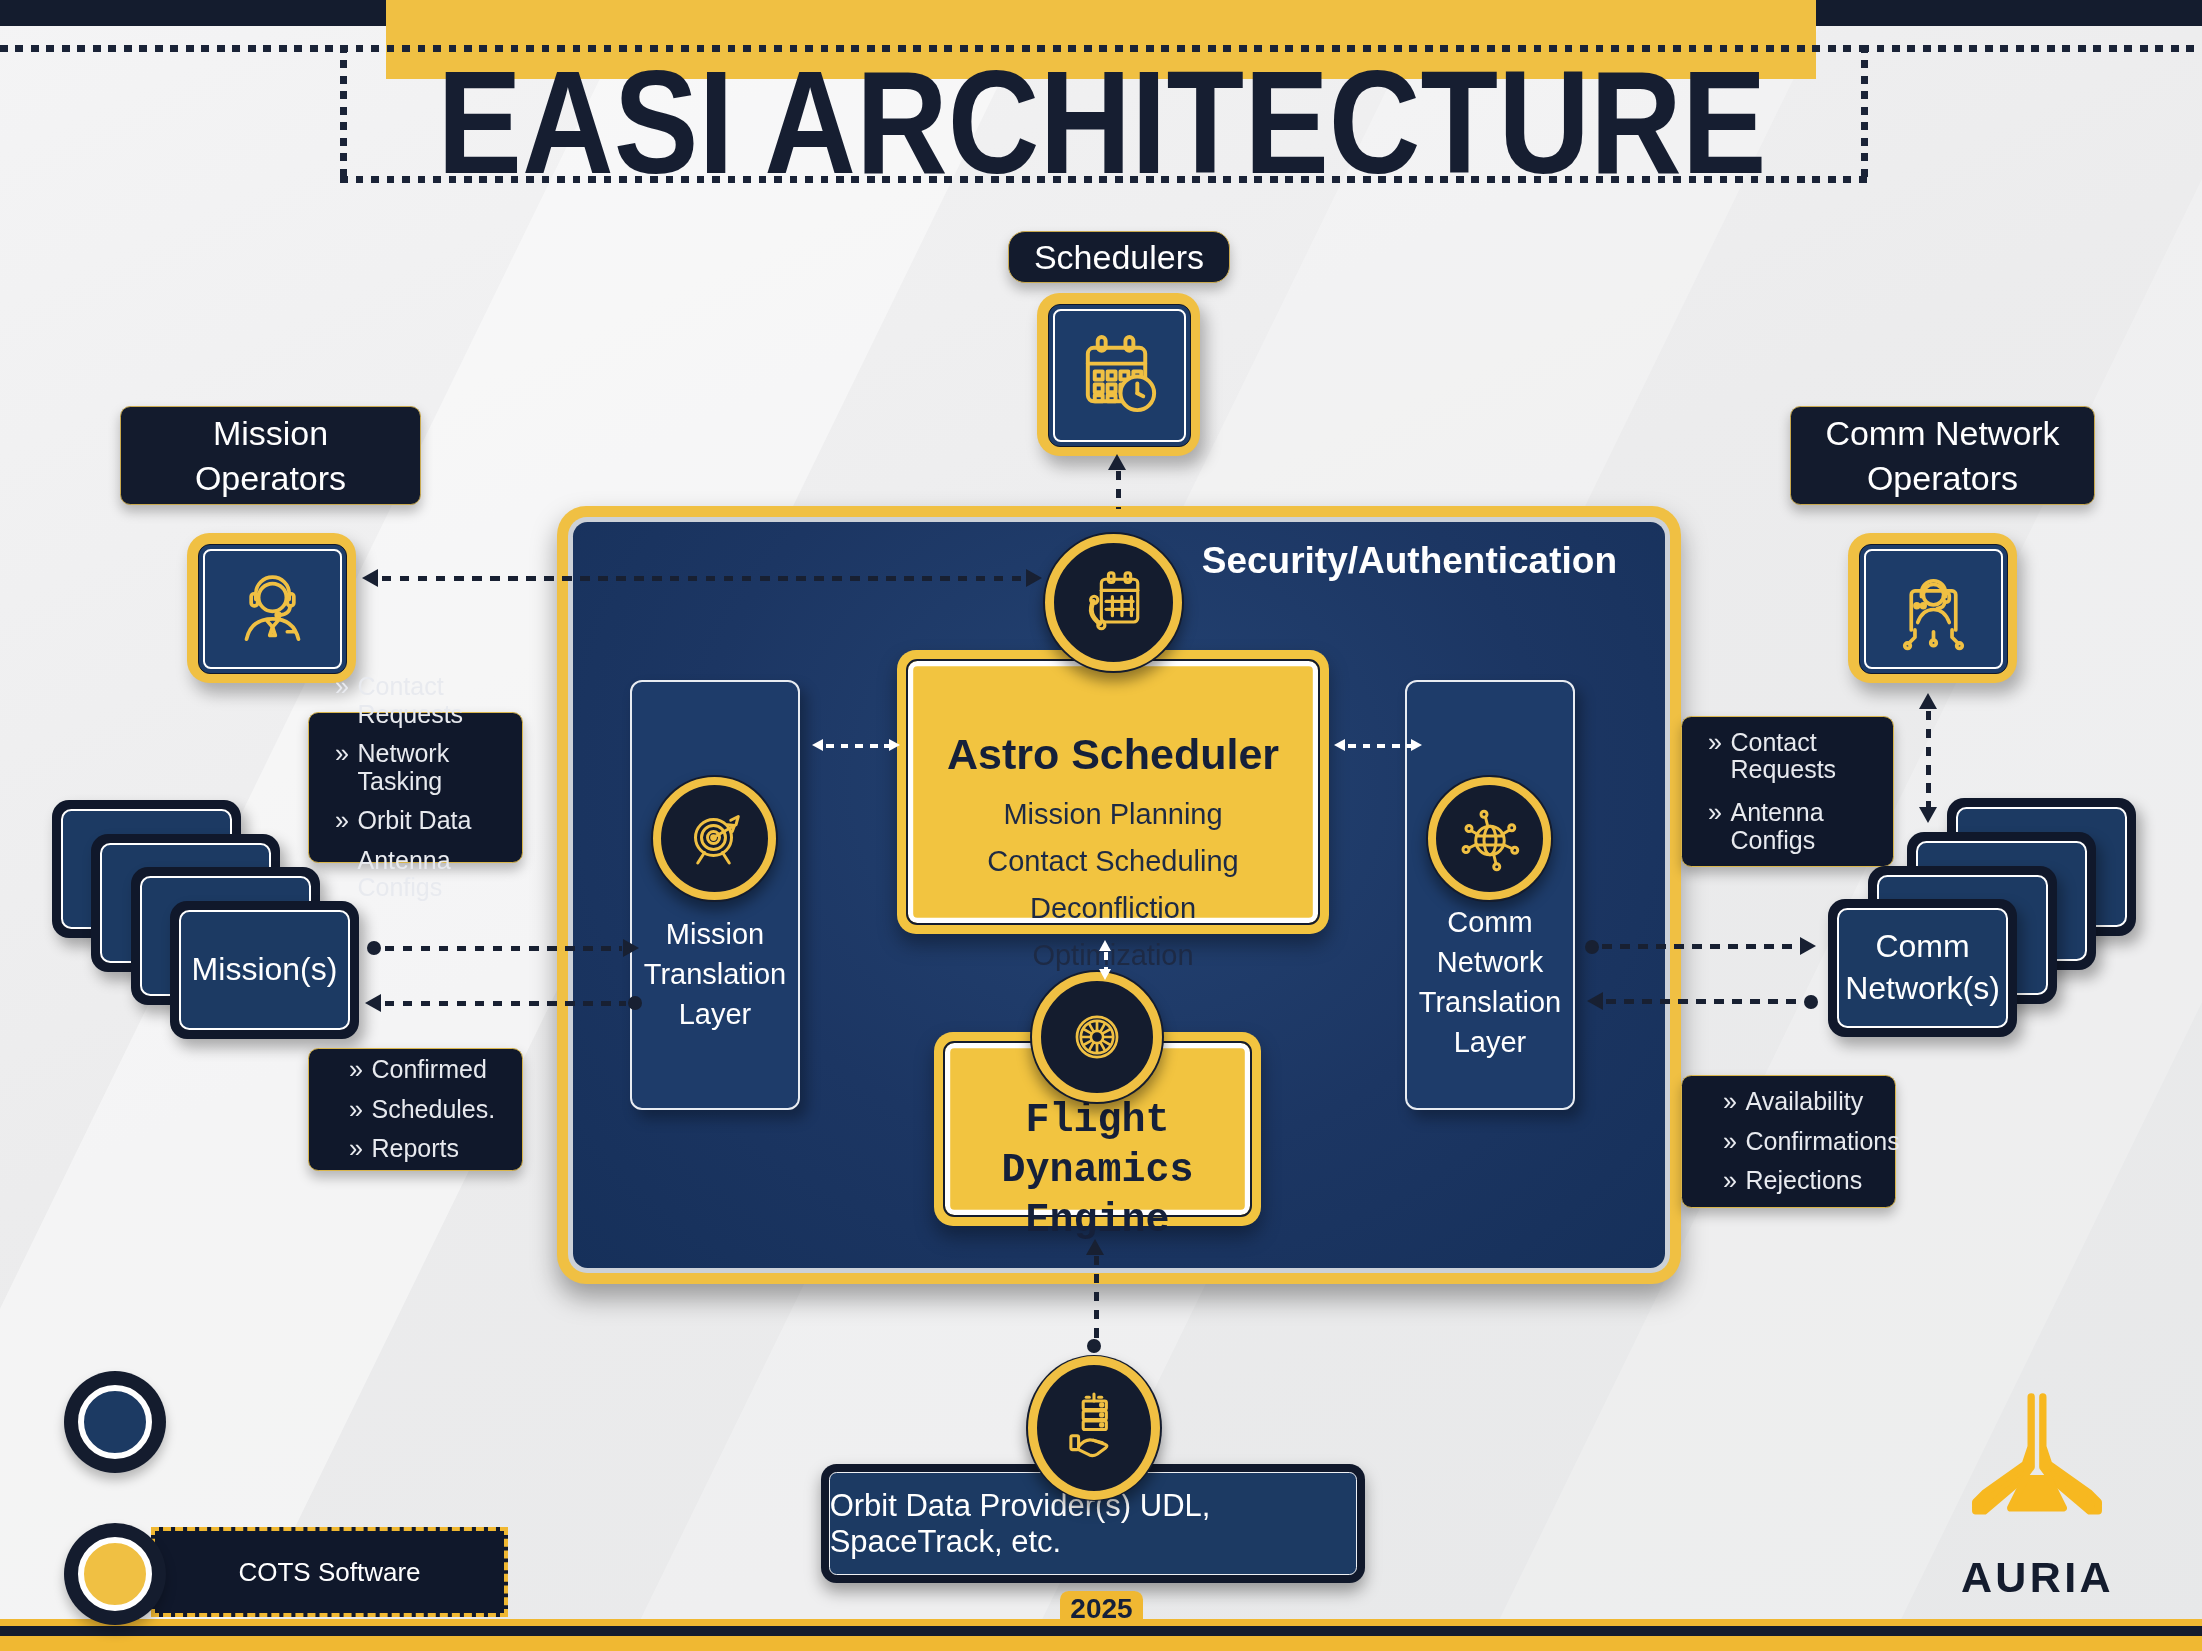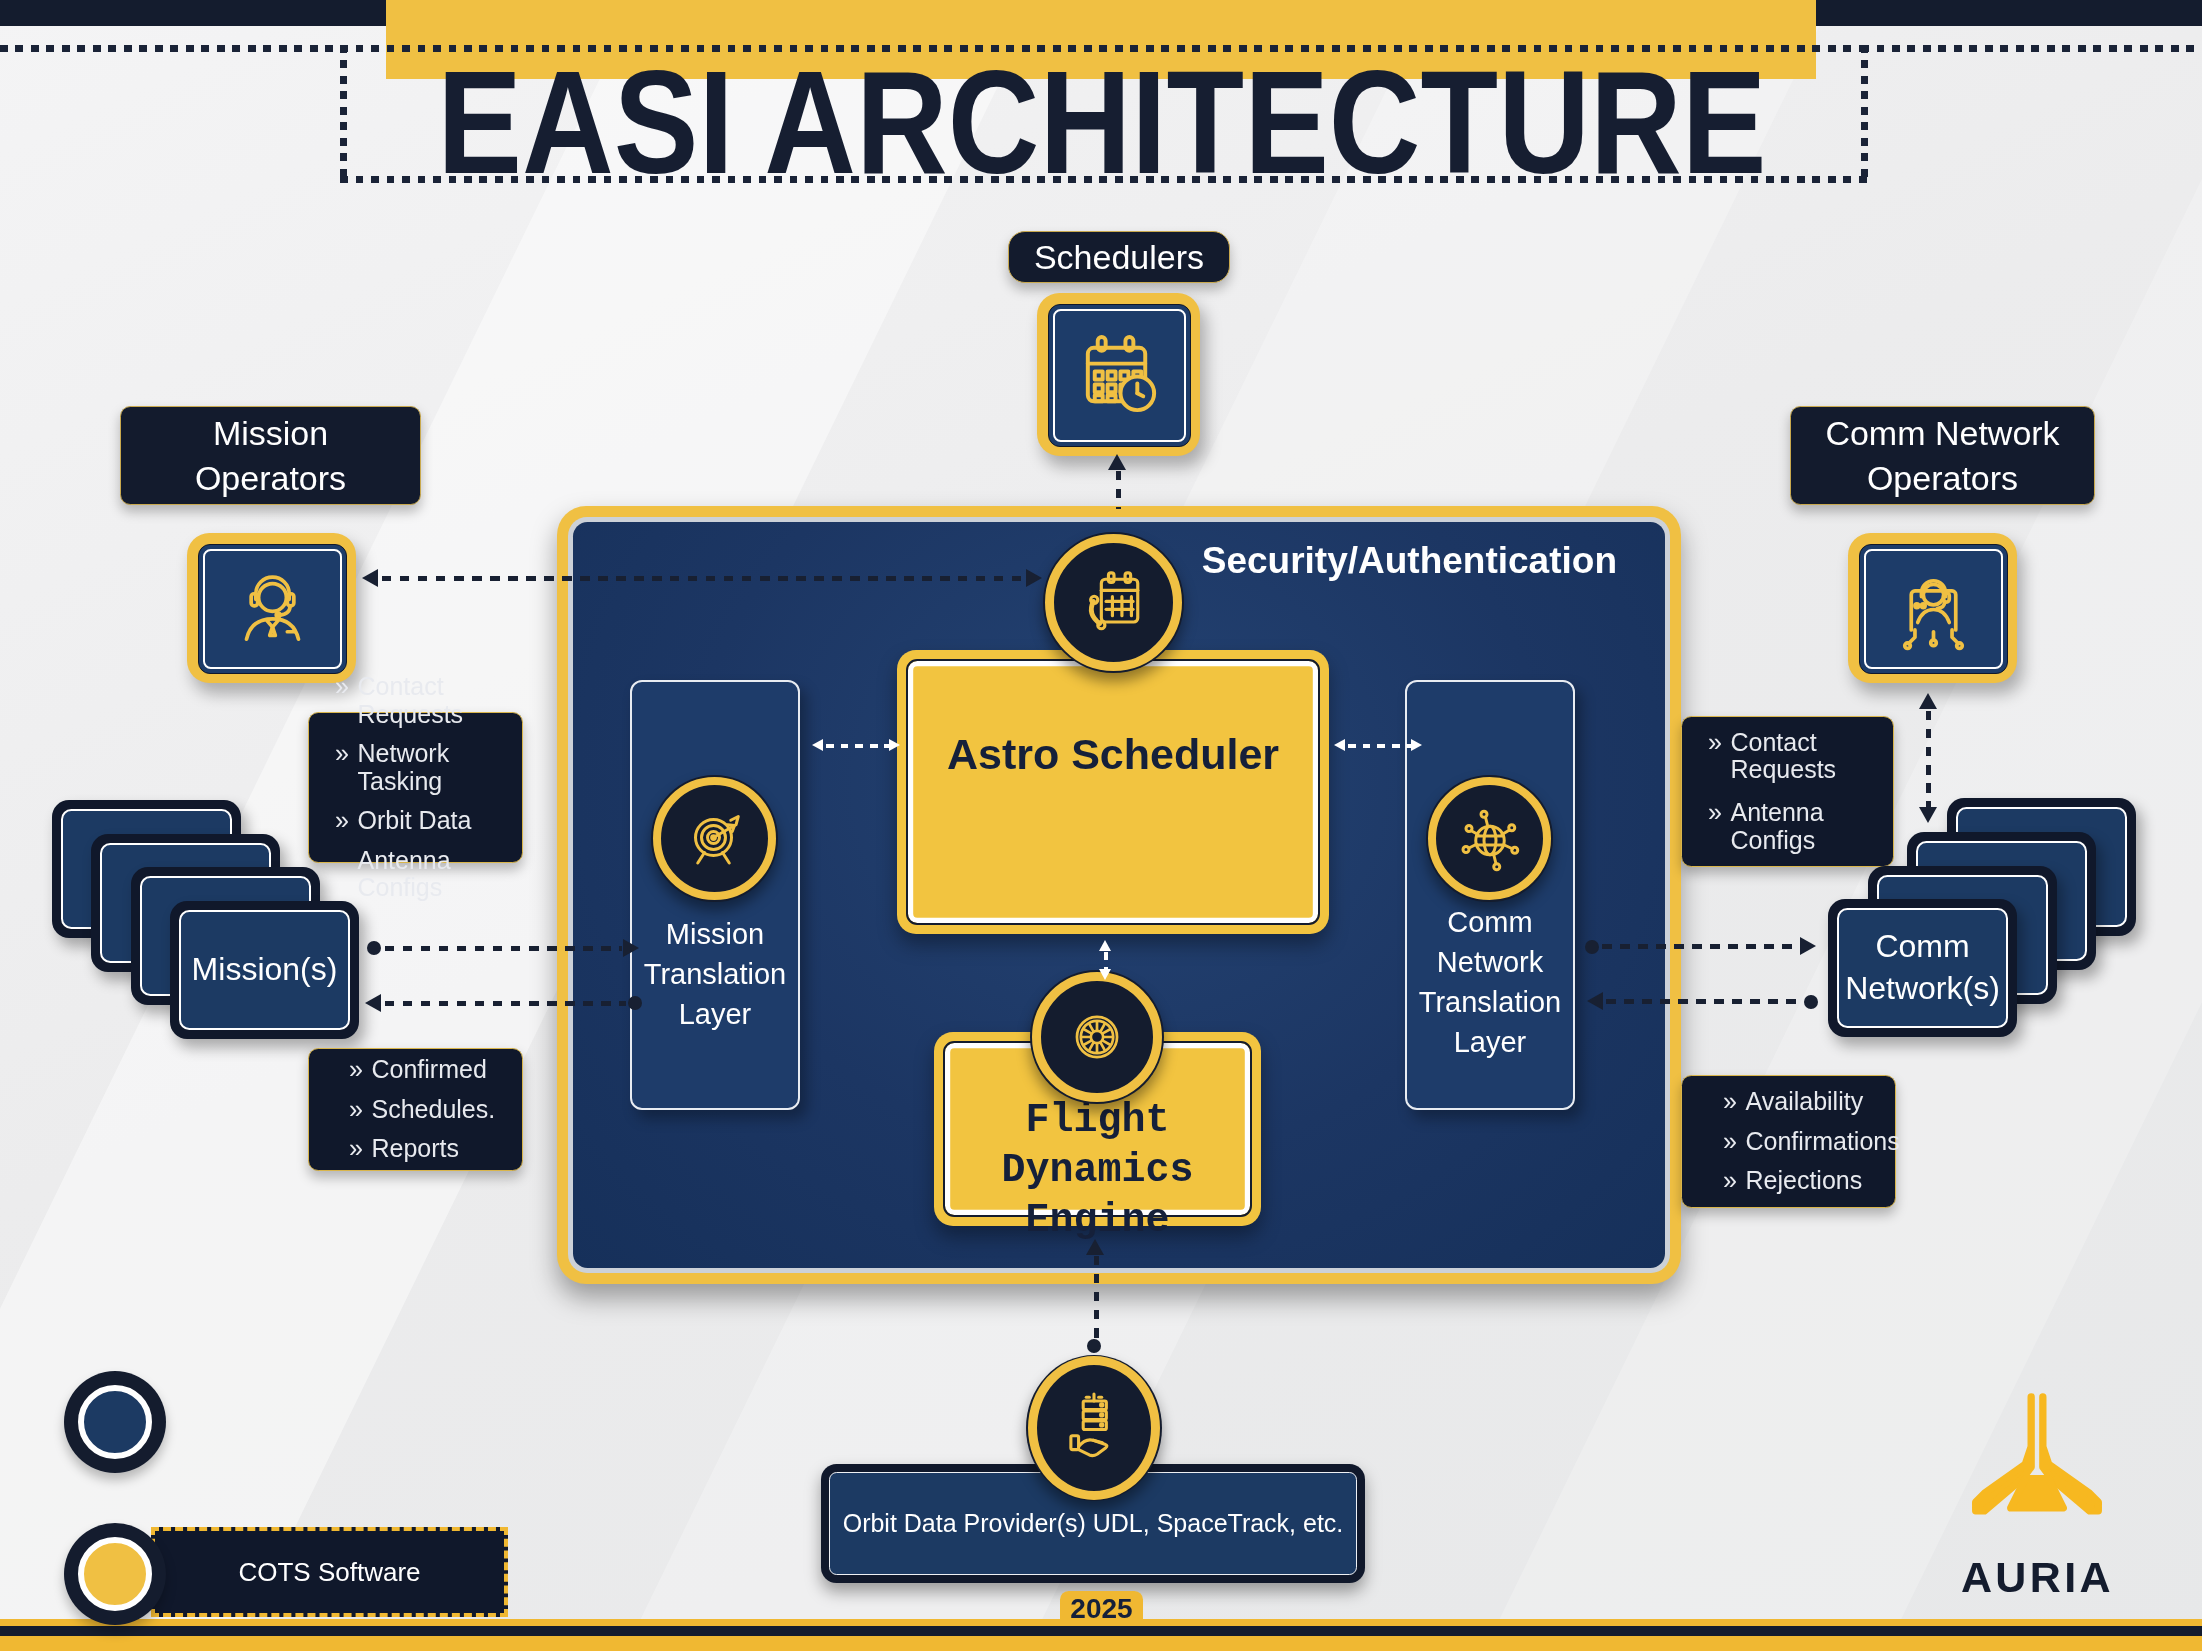--- a/index.html
+++ b/index.html
@@ -81,21 +81,21 @@
   .tri.d{border-left:9.5px solid transparent;border-right:9.5px solid transparent;border-top:16.3px solid #182032;}
   .tri.wr{border-top:6.9px solid transparent;border-bottom:6.9px solid transparent;border-left:11.2px solid #fff;}
   .tri.wl{border-top:6.9px solid transparent;border-bottom:6.9px solid transparent;border-right:11.2px solid #fff;}
   .tri.wu{border-left:6.9px solid transparent;border-right:6.9px solid transparent;border-bottom:11.2px solid #fff;}
   .tri.wd{border-left:6.9px solid transparent;border-right:6.9px solid transparent;border-top:11.2px solid #fff;}
   .dot{position:absolute;width:13.8px;height:13.8px;border-radius:50%;background:#182032;}
   
   .orbitbox{position:absolute;left:821px;top:1464px;width:544px;height:119px;background:#10182b;
     border-radius:15.5px;padding:7.7px;box-sizing:border-box;box-shadow:0 8.6px 15.5px rgba(0,0,0,.35);}
   .orbitbox-in{width:100%;height:100%;background:#1c3a63;border:1.7px solid #eef0f4;border-radius:7.7px;
-    box-sizing:border-box;display:flex;align-items:center;justify-content:center;color:#fff;font-size:25px;}
+    box-sizing:border-box;display:flex;align-items:center;justify-content:center;color:#fff;font-size:31px;}
   .yeartag{position:absolute;left:1060px;top:1591px;width:83px;height:35px;background:#f0b832;
     border-radius:8.6px 8.6px 0 0;display:flex;align-items:center;justify-content:center;
     color:#15203a;font-size:28px;font-weight:bold;}
   .bbar{position:absolute;left:0;width:2203px;}
   .legend-circle{position:absolute;width:102px;height:102px;border-radius:50%;background:#141c2e;
     display:flex;align-items:center;justify-content:center;box-shadow:0 6.9px 10.3px rgba(0,0,0,.25);z-index:5;}
   .legend-fill{width:74px;height:74px;border-radius:50%;border:6px solid #fff;box-sizing:border-box;}
   .legend-fill.navy{background:#1c3a63;}
   .legend-fill.yellow{background:#f0c043;}
   .legend-bar{position:absolute;background:#10182b;border:4.3px dashed #f0b832;color:#fff;font-size:26px;
@@ -137,20 +137,26 @@
 Layer</div>
   <div class="colpanel" style="left:1405px;top:680px;"></div>
   <div class="coltext" style="left:1405px;top:902px;">Comm
 Network
 Translation
 Layer</div>
 
   <div class="panel" style="left:897px;top:650px;width:432px;height:284px;">
     <div class="panel-in">
       <div class="astro-title">Astro Scheduler</div>
+      <div class="astro-fn">
+        <div>Mission Planning</div>
+        <div>Contact Scheduling</div>
+        <div>Deconfliction</div>
+        <div>Optimization</div>
+      </div>
     </div>
   </div>
 
   <div class="panel" style="left:934px;top:1032px;width:327px;height:194px;font-family:Liberation Mono, monospace;">
     <div class="panel-in">
       <div class="fde-text">Flight Dynamics
 Engine</div>
     </div>
   </div>
 

